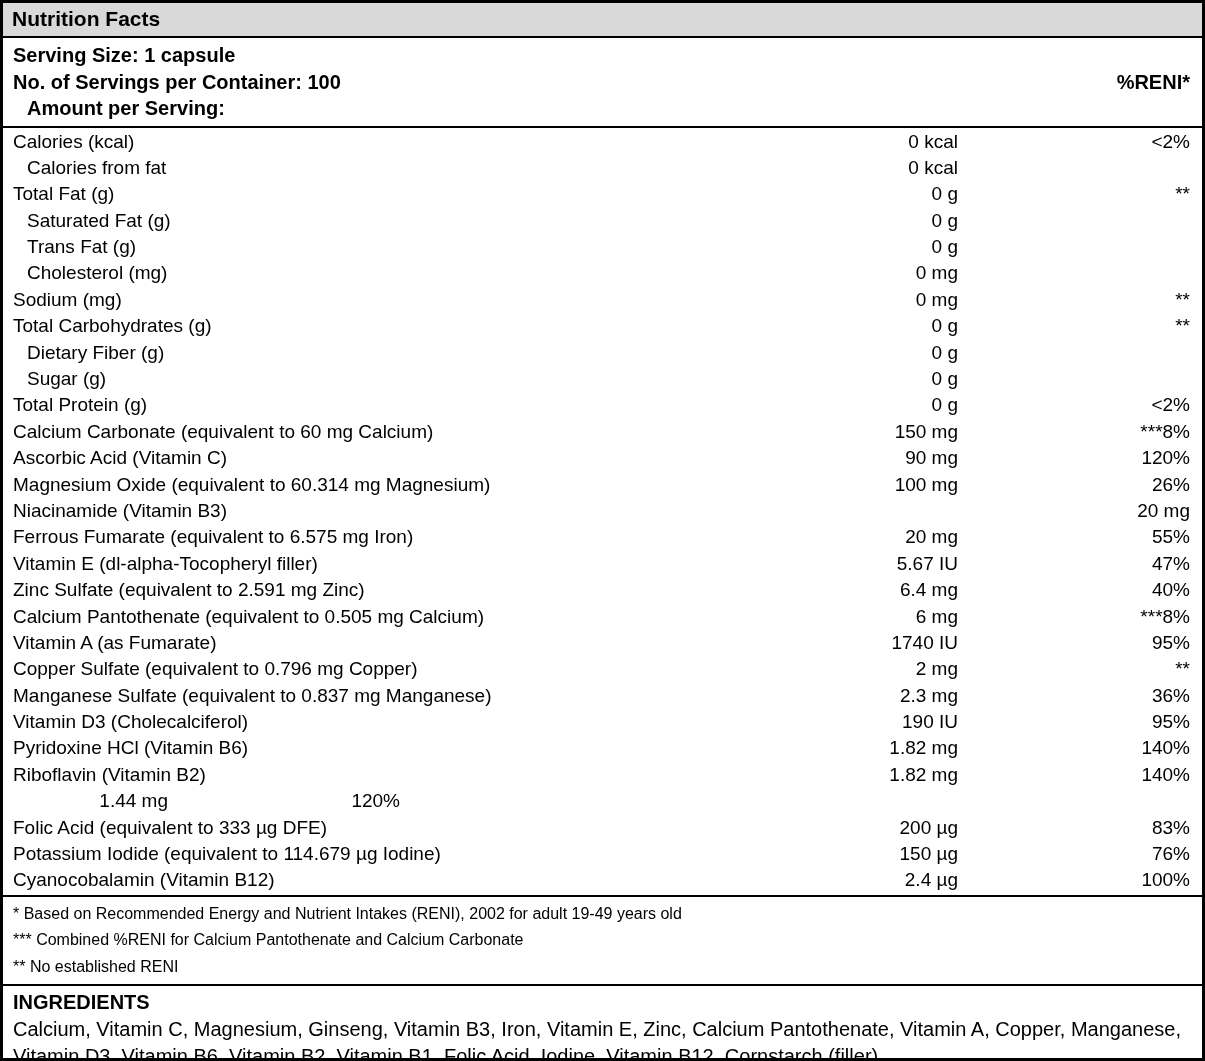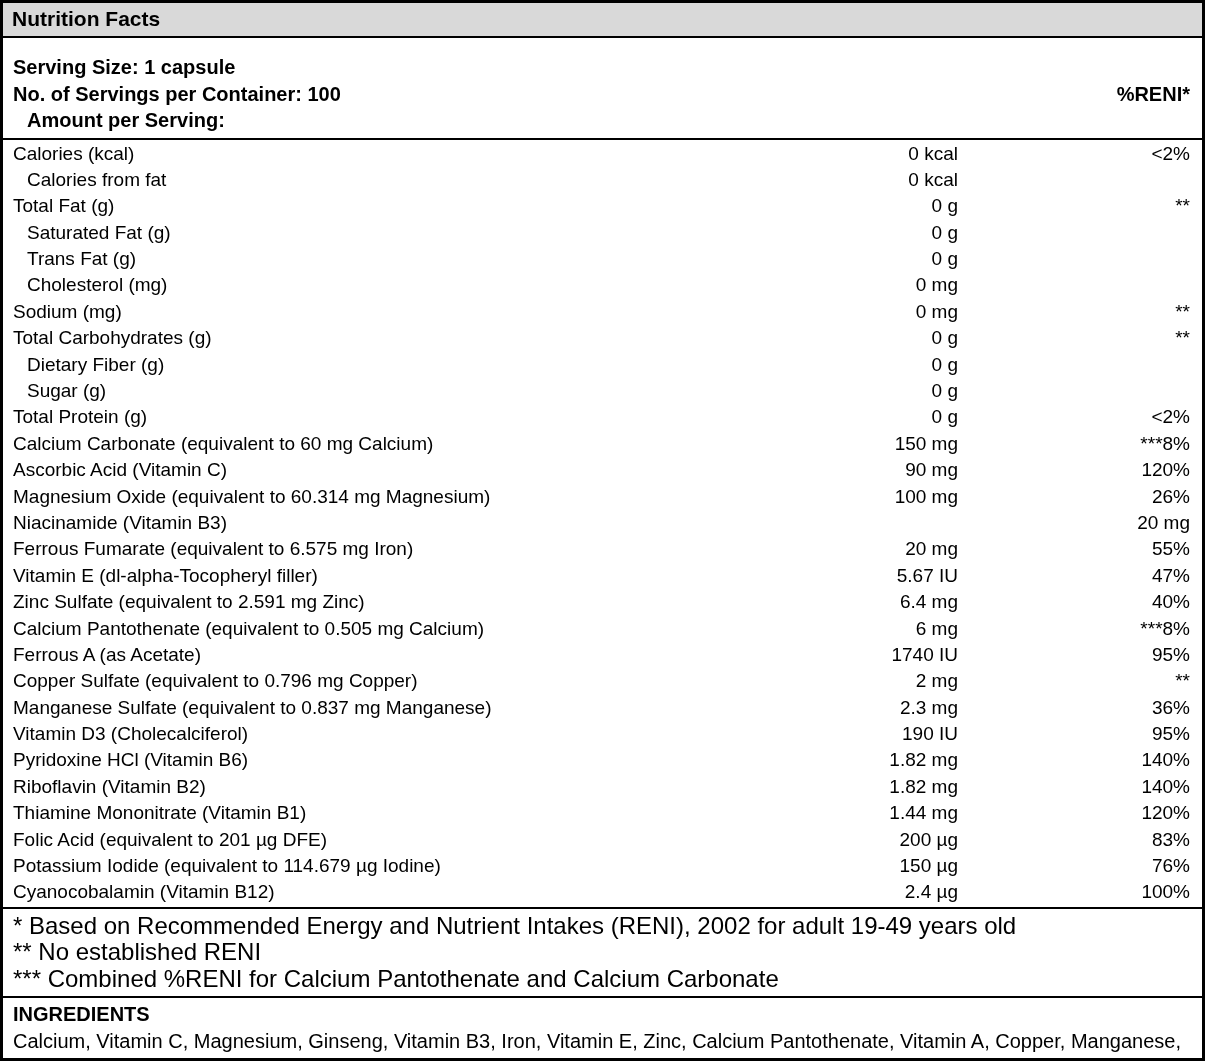--- a/index.html
+++ b/index.html
@@ -9,37 +9,37 @@
     font-family:"Liberation Sans","DejaVu Sans",sans-serif;
     display:flex;flex-direction:column;overflow:hidden;
   }
   .header{
     height:33px;line-height:32px;flex:0 0 auto;
     background:#d9d9d9;border-bottom:2px solid #000;
     padding:0 9px;font-weight:bold;font-size:21px;
   }
   .serving{
     flex:0 0 auto;border-bottom:2px solid #000;
-    padding:16px 12px 4px 10px;font-weight:bold;font-size:20px;
+    padding:4px 12px 4px 10px;font-weight:bold;font-size:20px;
   }
   .s-line{line-height:26.5px;}
   .s-line.flex{display:flex;justify-content:space-between;gap:42px;}
   .s-line.indent1{padding-left:14px;}
   .table{
     flex:0 0 auto;border-bottom:2px solid #000;
     padding:1px 12px 1px 10px;font-size:19px;
   }
   .row{display:flex;line-height:26.4px;height:26.4px;align-items:center;}
   .row .nm{flex:1;white-space:nowrap;overflow:hidden;}
   .row.indent .nm{padding-left:14px;}
   .row .amt{width:155px;text-align:right;white-space:nowrap;}
   .row .reni{width:232px;text-align:right;white-space:nowrap;}
   .footnotes{
     flex:0 0 auto;border-bottom:2px solid #000;
-    padding:4px 5px 4px 10px;font-size:24px;
+    padding:4px 5px 4px 10px;font-size:16px;
   }
   .fn-line{line-height:26.5px;white-space:nowrap;}
   .ingredients{flex:1 1 auto;padding:3px 12px 3px 10px;font-size:20px;}
   .ing-head{font-weight:bold;line-height:27px;}
   .ing-text{line-height:27px;}
 </style>
 </head>
 <body>
 
 <div class="label">
@@ -146,21 +146,21 @@
         <span class="nm">Zinc Sulfate (equivalent to 2.591 mg Zinc)</span>
         <span class="amt">6.4 mg</span>
         <span class="reni">40%</span>
       </div>
       <div class="row">
         <span class="nm">Calcium Pantothenate (equivalent to 0.505 mg Calcium)</span>
         <span class="amt">6 mg</span>
         <span class="reni">***8%</span>
       </div>
       <div class="row">
-        <span class="nm">Ferrous A (as Acetate)</span>
+        <span class="nm">Vitamin A (as Fumarate)</span>
         <span class="amt">1740 IU</span>
         <span class="reni">95%</span>
       </div>
       <div class="row">
         <span class="nm">Copper Sulfate (equivalent to 0.796 mg Copper)</span>
         <span class="amt">2 mg</span>
         <span class="reni">**</span>
       </div>
       <div class="row">
         <span class="nm">Manganese Sulfate (equivalent to 0.837 mg Manganese)</span>
@@ -176,45 +176,44 @@
         <span class="nm">Pyridoxine HCl (Vitamin B6)</span>
         <span class="amt">1.82 mg</span>
         <span class="reni">140%</span>
       </div>
       <div class="row">
         <span class="nm">Riboflavin (Vitamin B2)</span>
         <span class="amt">1.82 mg</span>
         <span class="reni">140%</span>
       </div>
       <div class="row">
-        <span class="nm">Thiamine Mononitrate (Vitamin B1)</span>
         <span class="amt">1.44 mg</span>
         <span class="reni">120%</span>
       </div>
       <div class="row">
-        <span class="nm">Folic Acid (equivalent to 201 µg DFE)</span>
+        <span class="nm">Folic Acid (equivalent to 333 µg DFE)</span>
         <span class="amt">200 µg</span>
         <span class="reni">83%</span>
       </div>
       <div class="row">
         <span class="nm">Potassium Iodide (equivalent to 114.679 µg Iodine)</span>
         <span class="amt">150 µg</span>
         <span class="reni">76%</span>
       </div>
       <div class="row">
         <span class="nm">Cyanocobalamin (Vitamin B12)</span>
         <span class="amt">2.4 µg</span>
         <span class="reni">100%</span>
       </div>
     </div>
 
   <div class="footnotes">
       <div class="fn-line">* Based on Recommended Energy and Nutrient Intakes (RENI), 2002 for adult 19-49 years old</div>
+      <div class="fn-line">*** Combined %RENI for Calcium Pantothenate and Calcium Carbonate</div>
       <div class="fn-line">** No established RENI</div>
-      <div class="fn-line">*** Combined %RENI for Calcium Pantothenate and Calcium Carbonate</div>
     </div>
 
   <div class="ingredients">
     <div class="ing-head">INGREDIENTS</div>
     <div class="ing-text">Calcium, Vitamin C, Magnesium, Ginseng, Vitamin B3, Iron, Vitamin E, Zinc, Calcium Pantothenate, Vitamin A, Copper, Manganese, Vitamin D3, Vitamin B6, Vitamin B2, Vitamin B1, Folic Acid, Iodine, Vitamin B12, Cornstarch (filler)</div>
   </div>
 
 </div>
 
 </body></html>

